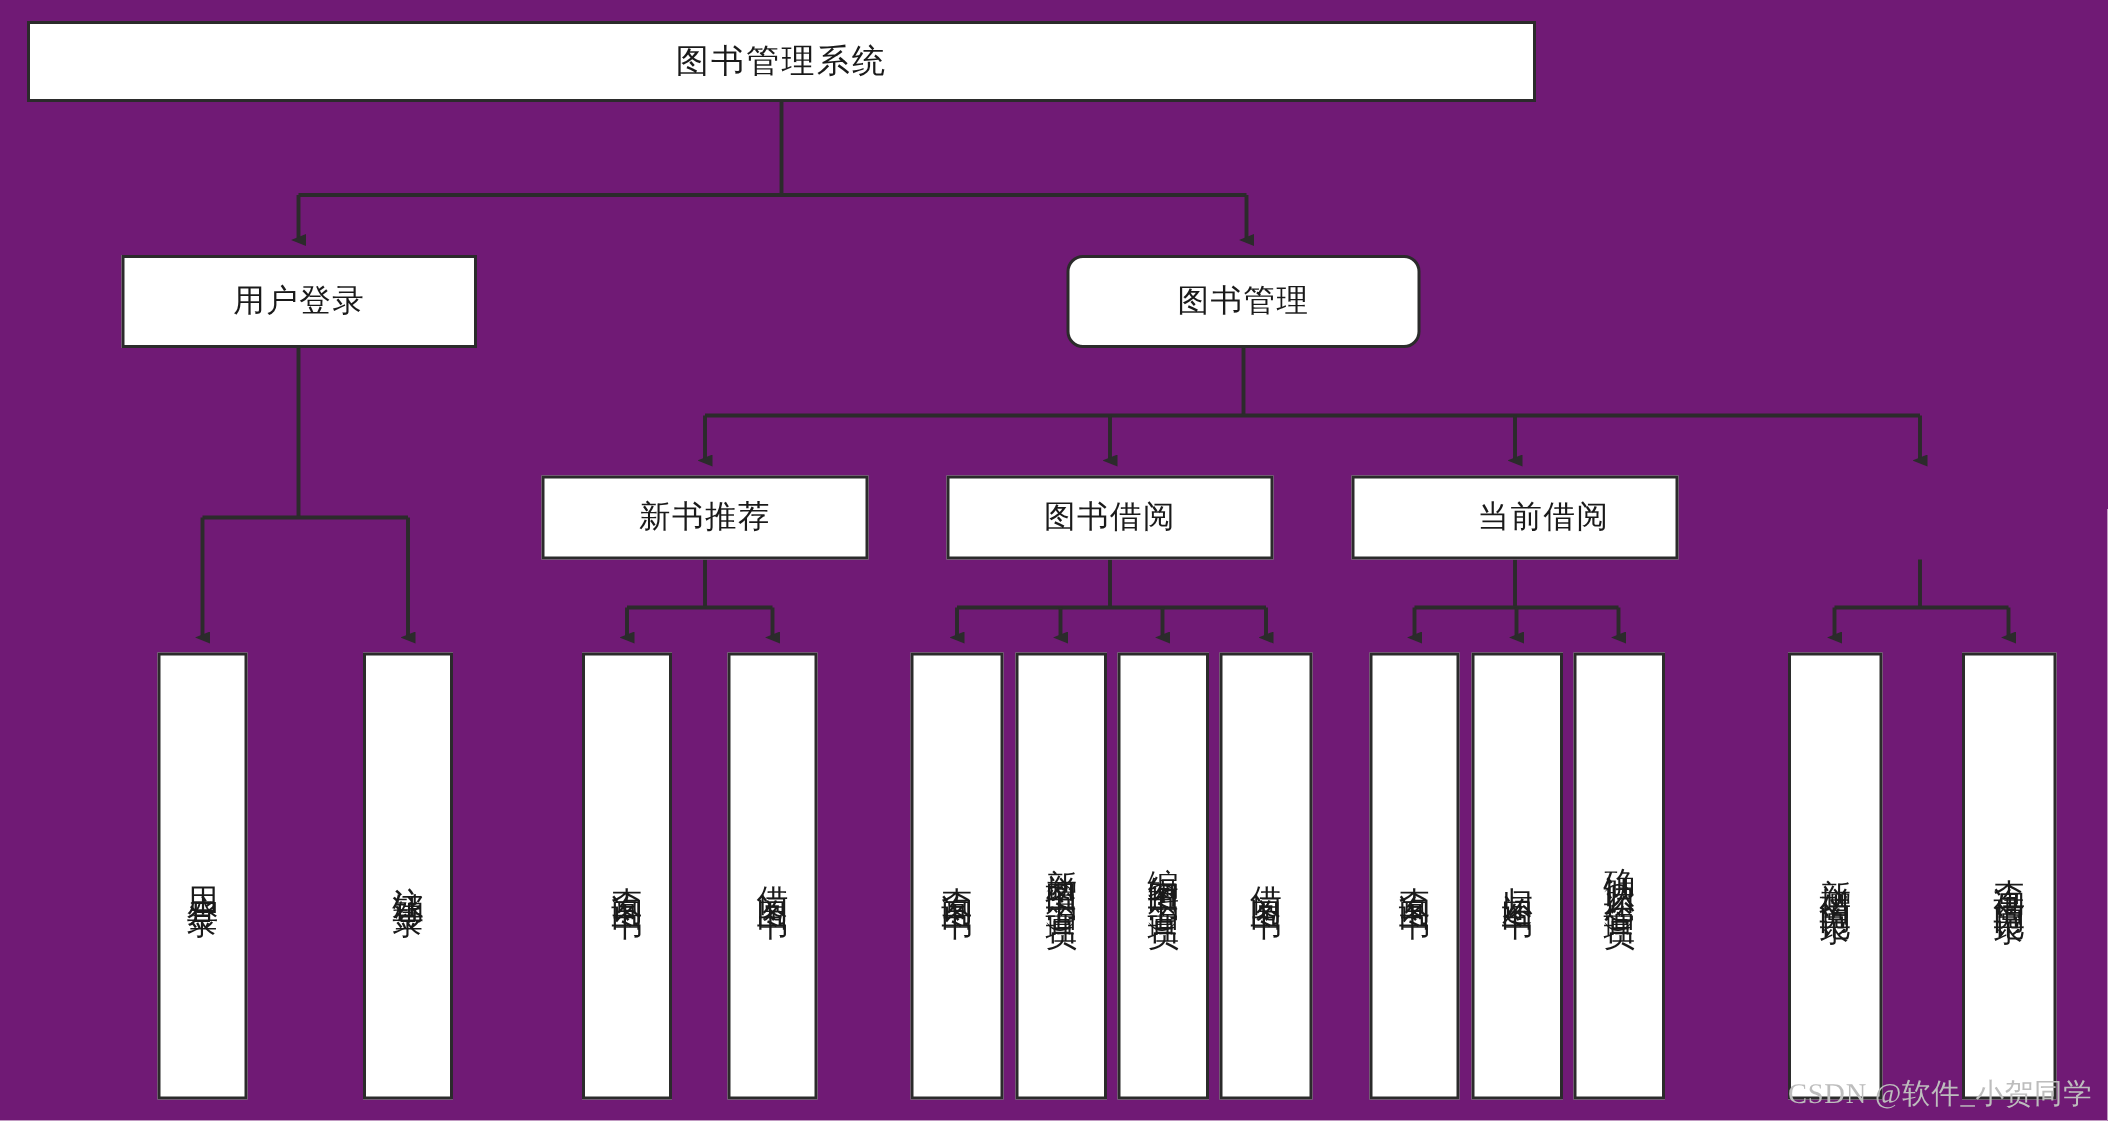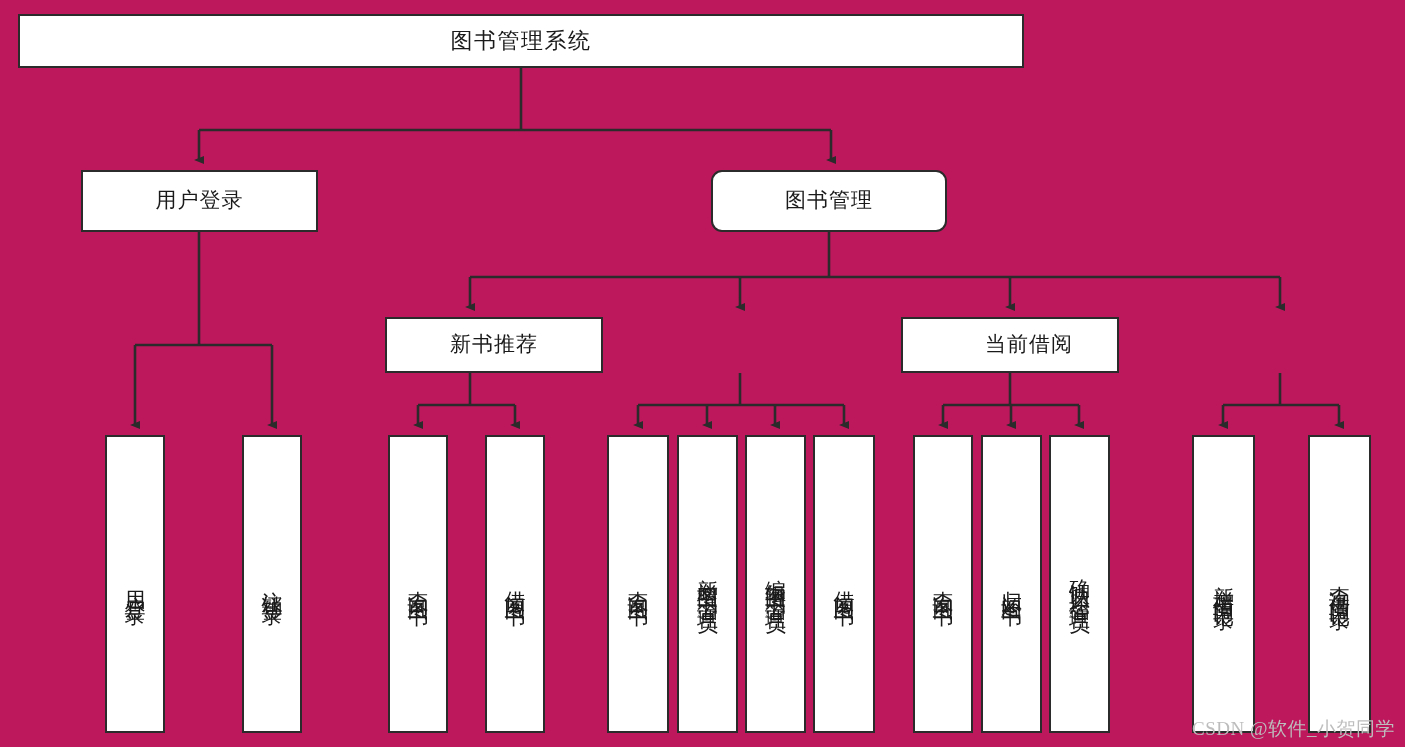--- a/index.html
+++ b/index.html
@@ -7,21 +7,21 @@
     padding: 0;
     background: #ffffff;
   }
   body {
     font-family: "DejaVu Sans", "Liberation Sans", sans-serif;
   }
   #canvas {
     position: relative;
     width: 1405px;
     height: 747px;
-    background: #be185d;
+    background: #701a75;
     overflow: hidden;
   }
   svg.wires {
     position: absolute;
     left: 0;
     top: 0;
     width: 1405px;
     height: 747px;
     pointer-events: none;
   }
@@ -126,22 +126,25 @@
     <span>图书管理系统</span>
   </div>
 
   <div class="node h" style="left:81px; top:170px; width:237px; height:62px;">
     <span>用户登录</span>
   </div>
   <div class="node h" style="left:711px; top:170px; width:236px; height:62px;border-radius:11px;">
     <span>图书管理</span>
   </div>
 
-  <div class="node h" style="left:361px; top:317px; width:218px; height:56px;margin-left:24px;">
+  <div class="node h" style="left:361px; top:317px; width:218px; height:56px;">
     <span>新书推荐</span>
+  </div>
+  <div class="node h" style="left:631px; top:317px; width:218px; height:56px;">
+    <span>图书借阅</span>
   </div>
   <div class="node h" style="left:901px; top:317px; width:218px; height:56px;padding-left:38px;">
     <span>当前借阅</span>
   </div>
 
   <div class="node v" style="left:105px; top:435px; width:60px; height:298px;">
     <span class="vtext">用户登录</span>
   </div>
   <div class="node v" style="left:242px; top:435px; width:60px; height:298px;">
     <span class="vtext">注销登录</span>

